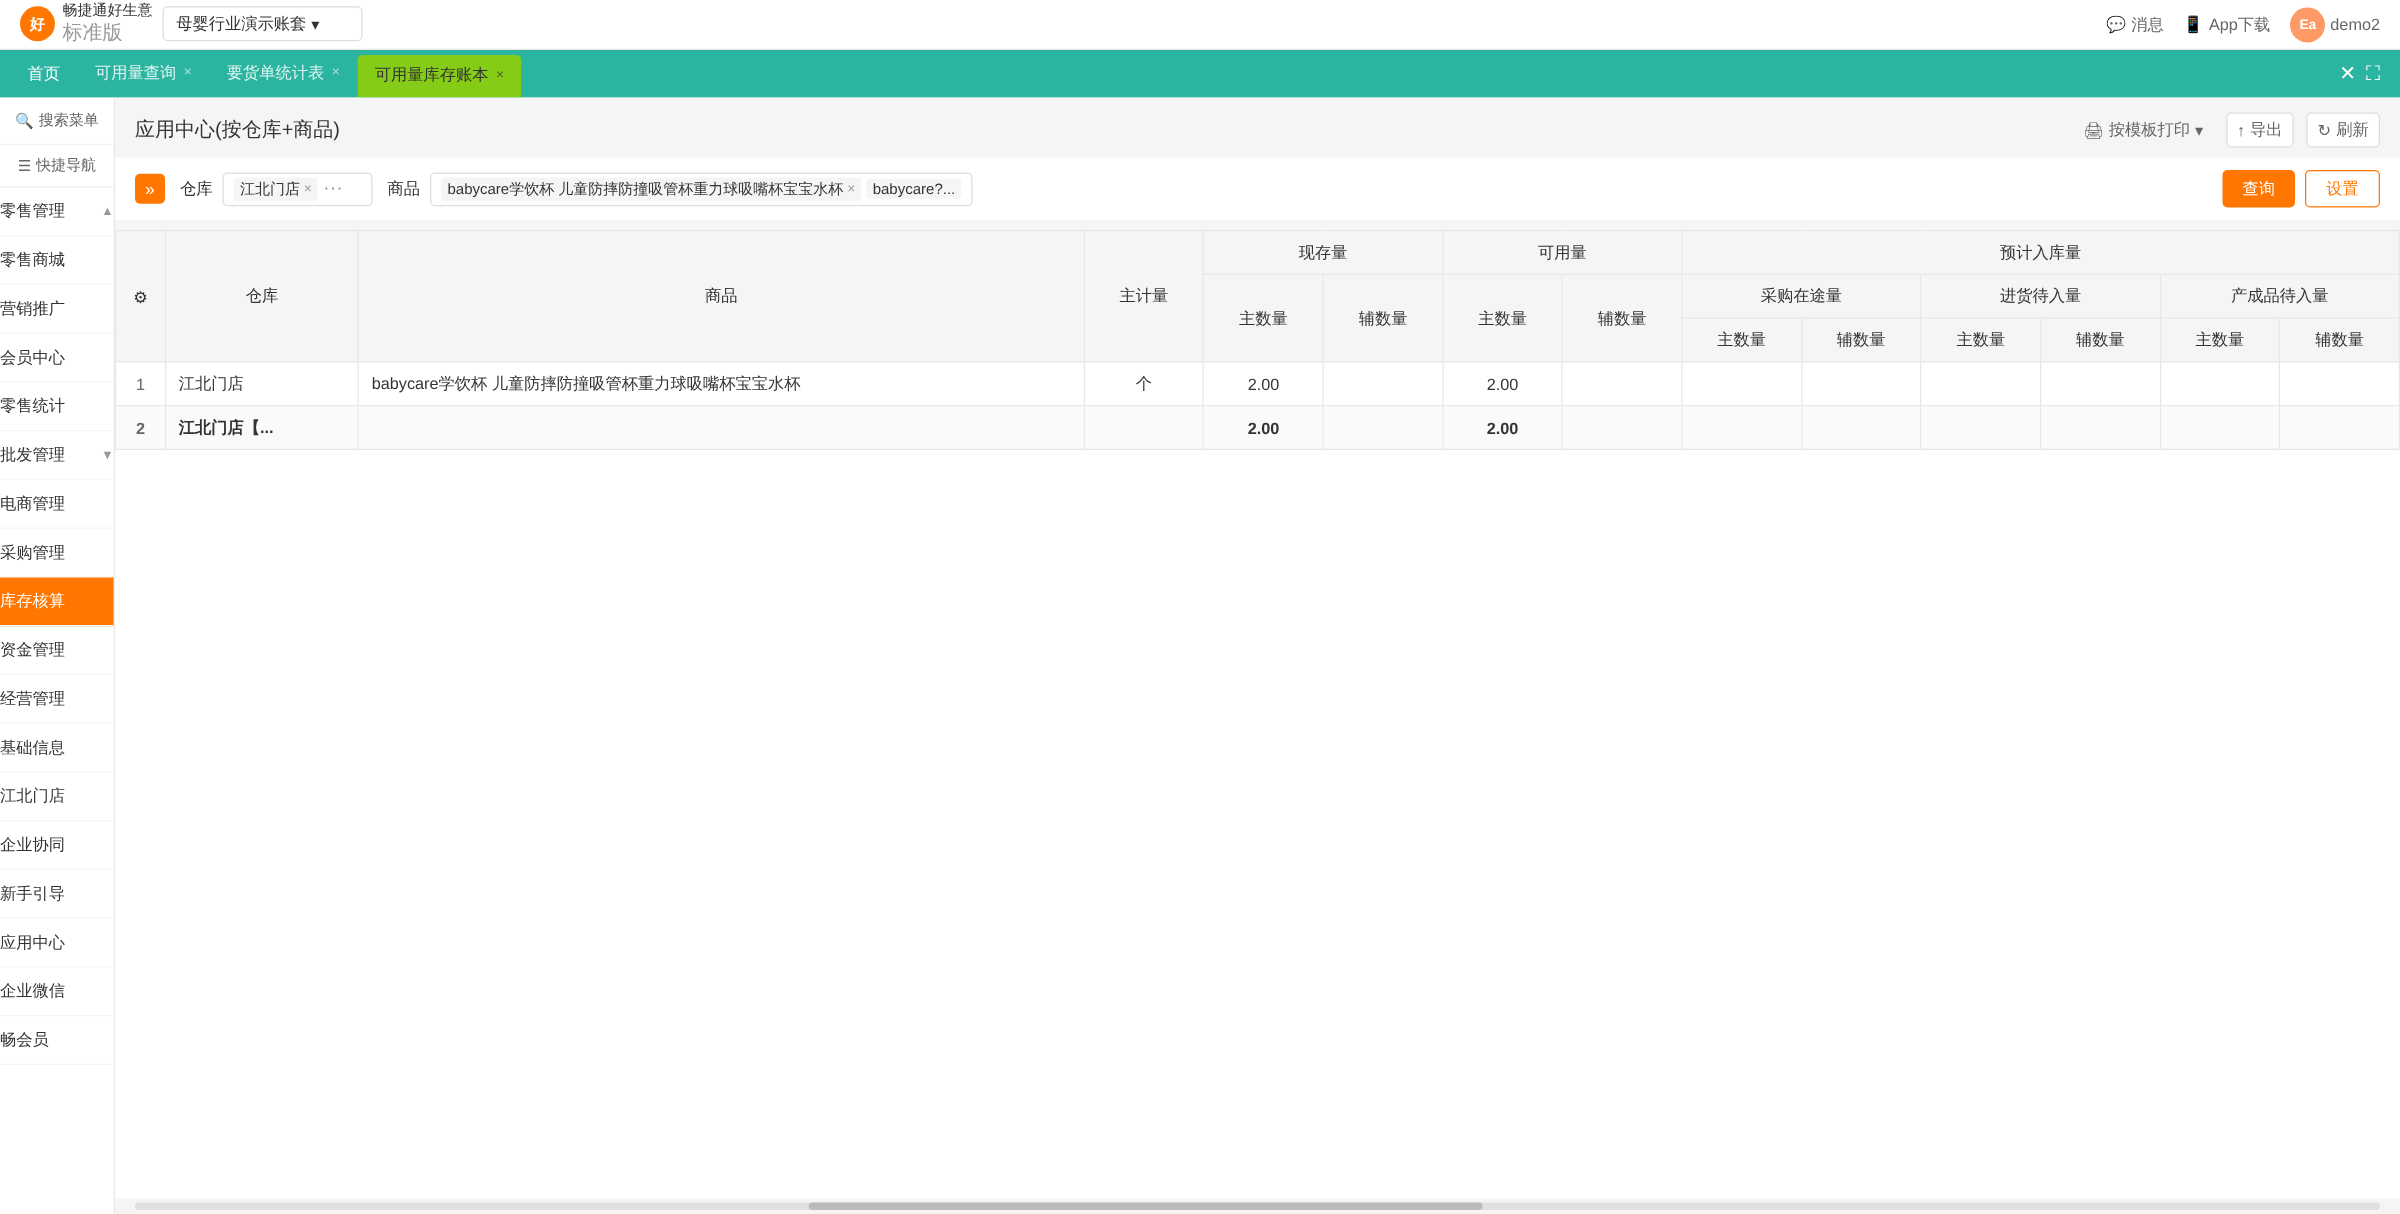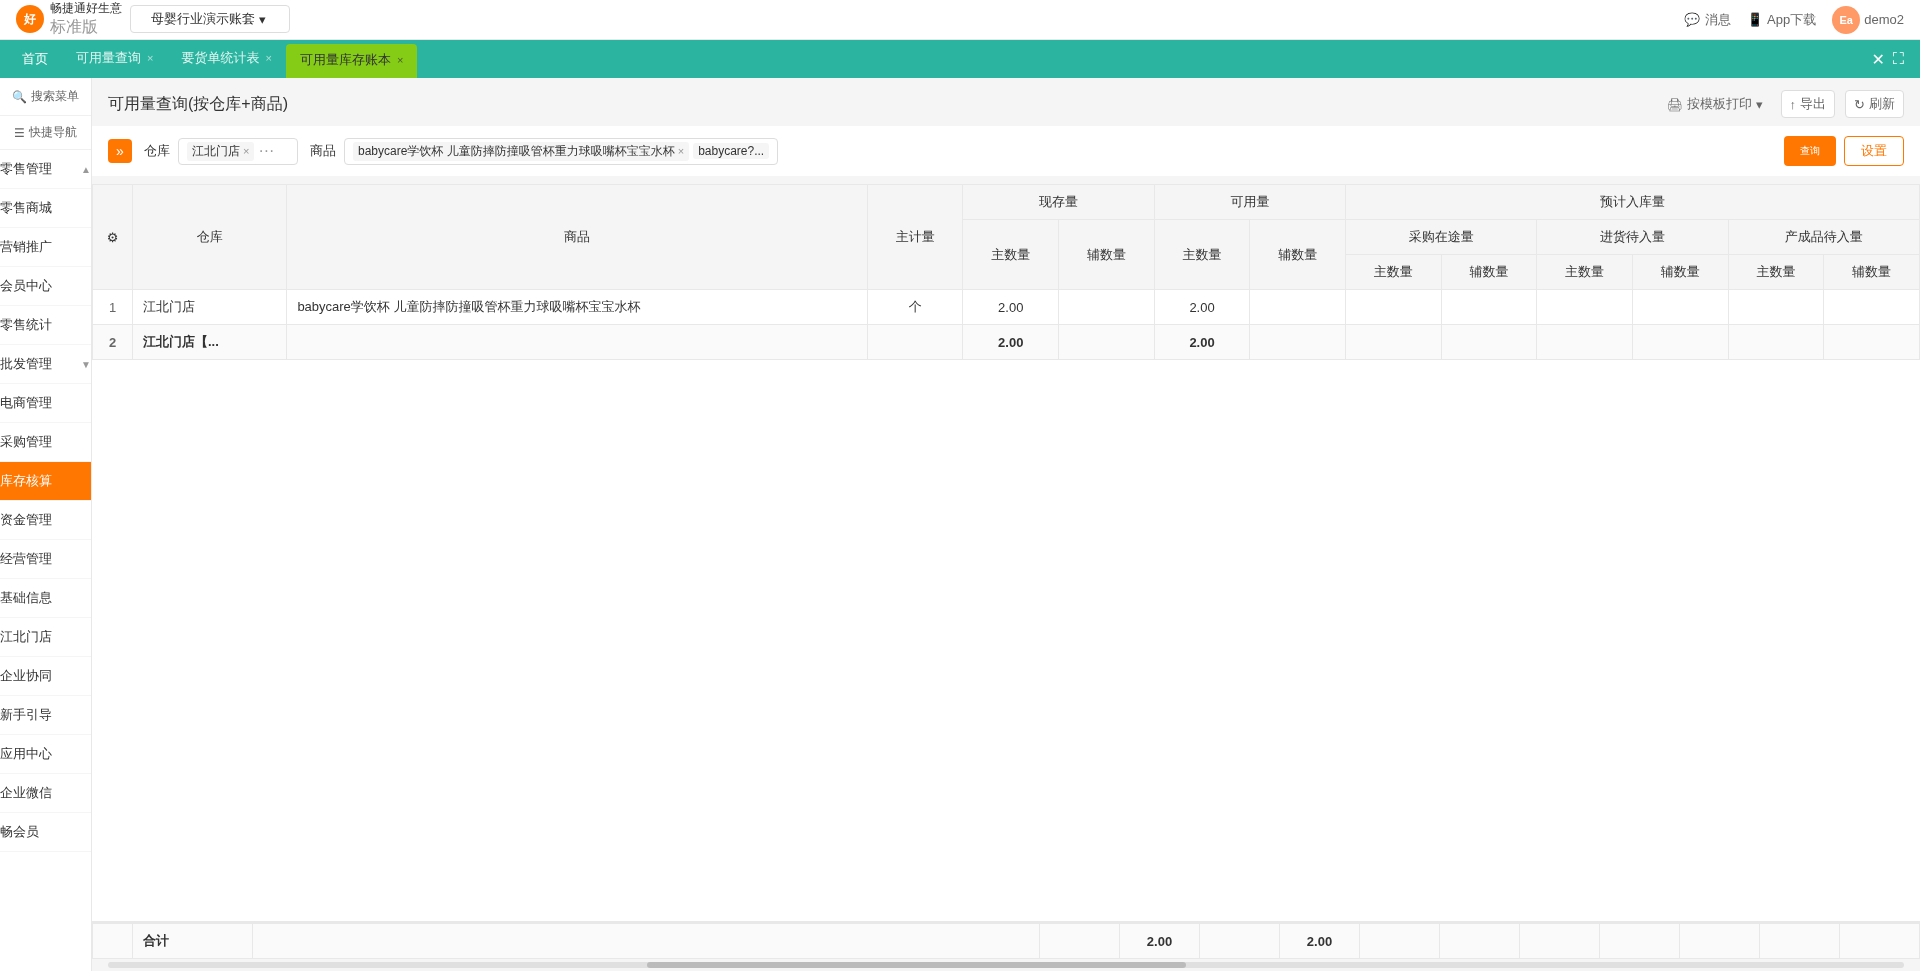--- a/index.html
+++ b/index.html
@@ -44,21 +44,21 @@
       line-height: 1.3;
     }
     .logo-text .subtitle {
       color: #999;
       font-size: 16px;
     }
     .industry-selector {
       display: flex;
       align-items: center;
       gap: 4px;
-      padding: 4px 20px;
+      padding: 4px 10px;
       border: 1px solid #ddd;
       border-radius: 4px;
       cursor: pointer;
       font-size: 13px;
       color: #333;
       min-width: 160px;
     }
     .top-bar-right {
       display: flex;
       align-items: center;
@@ -321,21 +321,21 @@
       display: flex;
       gap: 8px;
     }
     .btn-query {
       background: #ff7700;
       color: white;
       border: none;
       border-radius: 4px;
       padding: 5px 16px;
       cursor: pointer;
-      font-size: 10px;
+      font-size: 13px;
     }
     .btn-settings {
       background: white;
       color: #ff7700;
       border: 1px solid #ff7700;
       border-radius: 4px;
       padding: 5px 16px;
       cursor: pointer;
       font-size: 13px;
     }
@@ -549,21 +549,21 @@
       <span>企业微信</span>
     </div>
     <div class="sidebar-item">
       <span>畅会员</span>
     </div>
   </div>
 
   <div class="content-area">
 
     <div class="page-header">
-      <div class="page-title">可用量查询(按仓库+商品)</div>
+      <div class="page-title">应用中心(按仓库+商品)</div>
       <div class="page-actions">
         <div class="action-btn print">
           <span>🖨</span>
           <span>按模板打印</span>
           <span>▾</span>
         </div>
         <div class="action-btn">
           <span>↑</span>
           <span>导出</span>
         </div>
@@ -666,42 +666,20 @@
             <td></td>
             <td></td>
             <td></td>
             <td></td>
             <td></td>
           </tr>
         </tbody>
       </table>
     </div>
 
-    <div class="table-footer">
-      <table>
-        <tbody>
-            <tr>
-          <td style="width:40px"></td>
-          <td class="left-align" style="width:120px">合计</td>
-          <td></td>
-          <td style="width:80px"></td>
-          <td style="width:80px">2.00</td>
-          <td style="width:80px"></td>
-          <td style="width:80px">2.00</td>
-          <td style="width:80px"></td>
-          <td style="width:80px"></td>
-          <td style="width:80px"></td>
-          <td style="width:80px"></td>
-          <td style="width:80px"></td>
-          <td style="width:80px"></td>
-          <td style="width:80px"></td>
-        </tr>
-      </tbody>
-        </table>
-    </div>
 
     <div class="scrollbar-area">
       <div class="scrollbar-track">
         <div class="scrollbar-thumb"></div>
       </div>
     </div>
 
   </div>
 </div>
 

